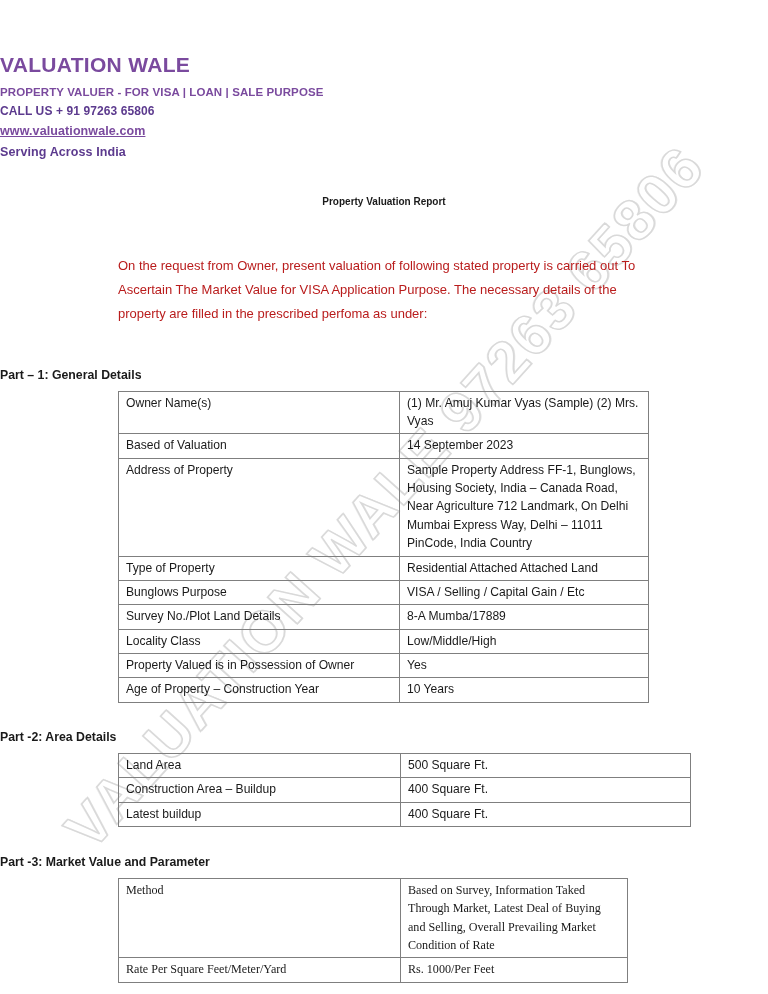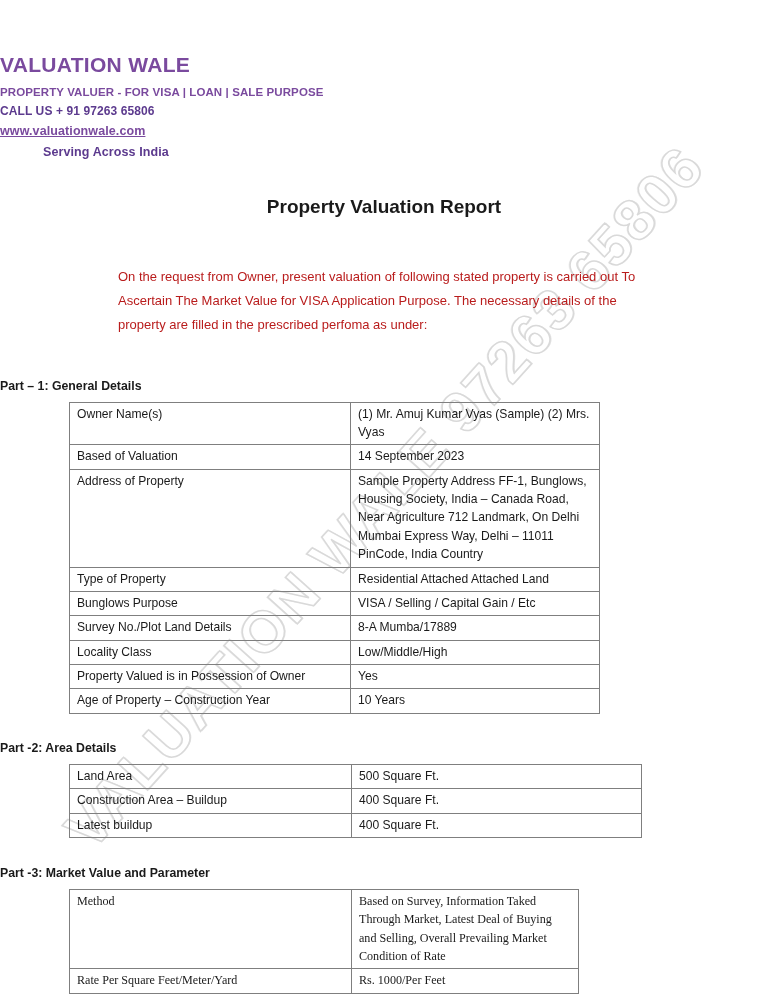--- a/index.html
+++ b/index.html
@@ -83,28 +83,27 @@
     color: #7a4a9e;
     text-decoration: underline;
     letter-spacing: 0.1px;
   }
   .brand-serving {
     margin-top: 7px;
     font-size: 12.5px;
     font-weight: 700;
     color: #5c3a8e;
     letter-spacing: 0.1px;
-    padding-left: 43px;
   }
 
   
   .doc-title {
     text-align: center;
     margin-top: 37px;
-    font-size: 19px;
+    font-size: 10px;
     font-weight: 700;
     color: #1a1a1a;
   }
 
   
   .body-block {
     margin: 47px 0 0 0;
     padding: 0 118px 0 118px;
     font-size: 13px;
     line-height: 1.83;
@@ -115,21 +114,21 @@
   .part-heading {
     font-size: 12.3px;
     font-weight: 700;
     color: #1a1a1a;
   }
   .part-heading.p1 { margin-top: 42px; }
   .part-heading.p2 { margin-top: 27px; }
   .part-heading.p3 { margin-top: 28px; }
 
   
-  .tbl-wrap { padding-left: 69px; }
+  .tbl-wrap { padding-left: 118px; }
   table.vw {
     border-collapse: collapse;
     table-layout: fixed;
     margin-top: 9px;
     font-size: 12.1px;
     color: #1a1a1a;
     background: transparent;
   }
   table.vw.t1 { width: 531px; }
   table.vw.t2 { width: 573px; }

